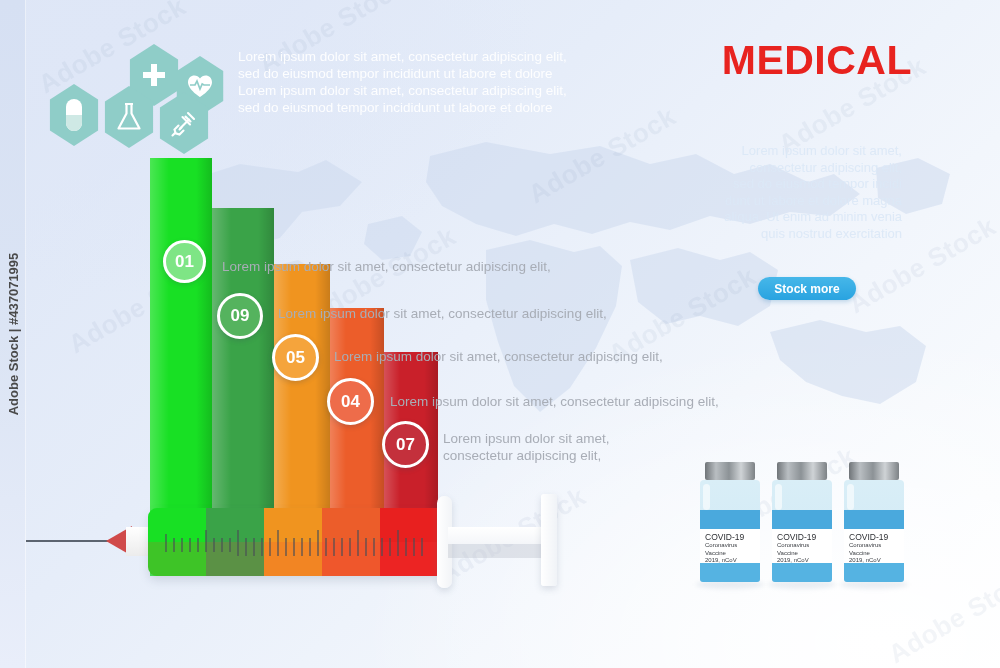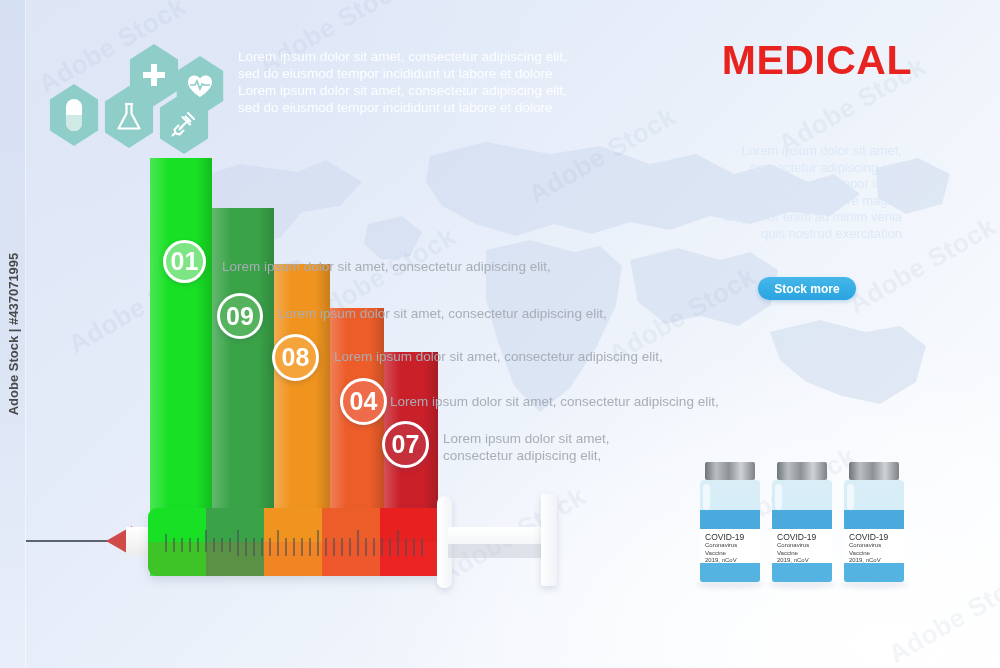--- a/index.html
+++ b/index.html
@@ -115,21 +115,21 @@
   .bar .gloss {
     position: absolute; left: 0; top: 0; bottom: 0; width: 30%;
     background: linear-gradient(90deg, rgba(255,255,255,.22) 0%, rgba(255,255,255,0) 100%);
   }
   .badge {
     position: absolute;
     border-radius: 50%;
     border: 3px solid #fff;
     color: #fff;
     display: flex; align-items: center; justify-content: center;
-    font-size: 25px; font-weight: bold;
+    font-size: 17px; font-weight: bold;
     box-shadow: 0 2px 5px rgba(60,70,90,.22);
     pointer-events: auto;
     font-family: "Liberation Sans", sans-serif;
   }
   .item-text {
     position: absolute;
     font-size: 13.5px; line-height: 17px;
     color: #a8adb6;
     pointer-events: auto;
   }
@@ -350,22 +350,22 @@
     </div>
 
     <div class="bar" style="left:384px; width:54px; height:224px; bottom:92px;">
       <div class="face" style="background:#c9202a;"></div>
       <div class="gloss"></div>
       <div class="shade"></div>
     </div>
 
     <div class="badge" style="left:163px; top:240px; width:43px; height:43px; background:#7ee585;">01</div>
     <div class="badge" style="left:217px; top:293px; width:46px; height:46px; background:#55b35e;">09</div>
-    <div class="badge" style="left:272px; top:334px; width:47px; height:47px; background:#f5a43c;">08</div>
-    <div class="badge" style="left:340px; top:378px; width:47px; height:47px; background:#ee6c4a;">04</div>
+    <div class="badge" style="left:272px; top:334px; width:47px; height:47px; background:#f5a43c;">05</div>
+    <div class="badge" style="left:327px; top:378px; width:47px; height:47px; background:#ee6c4a;">04</div>
     <div class="badge" style="left:382px; top:421px; width:47px; height:47px; background:#c4303c;">07</div>
 
     <div class="item-text" style="left:222px; top:258px; width:330px;">Lorem ipsum dolor sit amet, consectetur adipiscing elit,</div>
     <div class="item-text" style="left:278px; top:305px; width:330px;">Lorem ipsum dolor sit amet, consectetur adipiscing elit,</div>
     <div class="item-text" style="left:334px; top:348px; width:330px;">Lorem ipsum dolor sit amet, consectetur adipiscing elit,</div>
     <div class="item-text" style="left:390px; top:393px; width:330px;">Lorem ipsum dolor sit amet, consectetur adipiscing elit,</div>
     <div class="item-text" style="left:443px; top:430px; width:175px; white-space:pre-line;">Lorem ipsum dolor sit amet,
 consectetur adipiscing elit,</div>
   </div>
 

